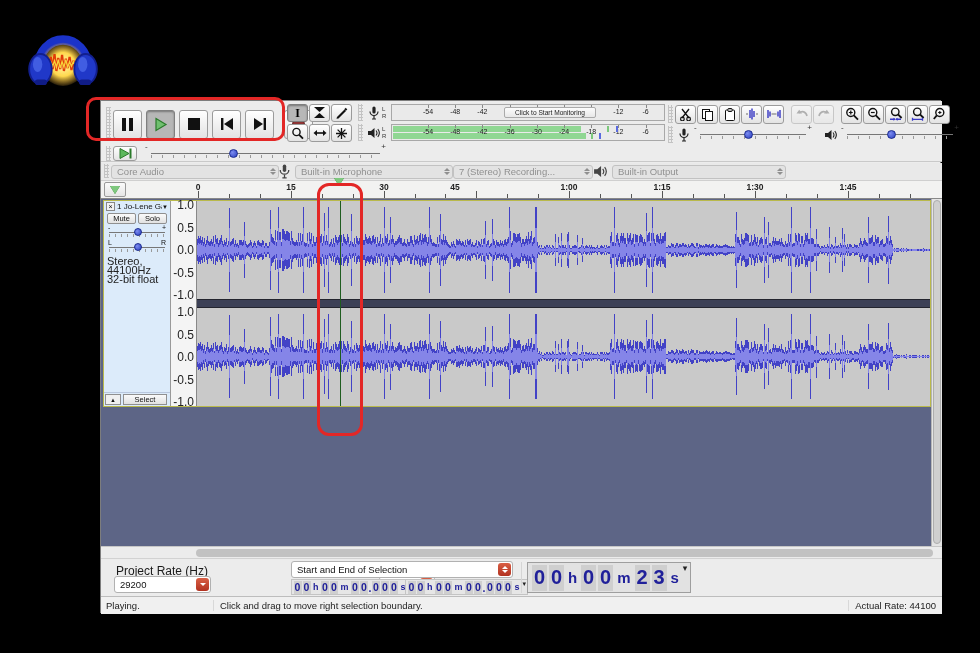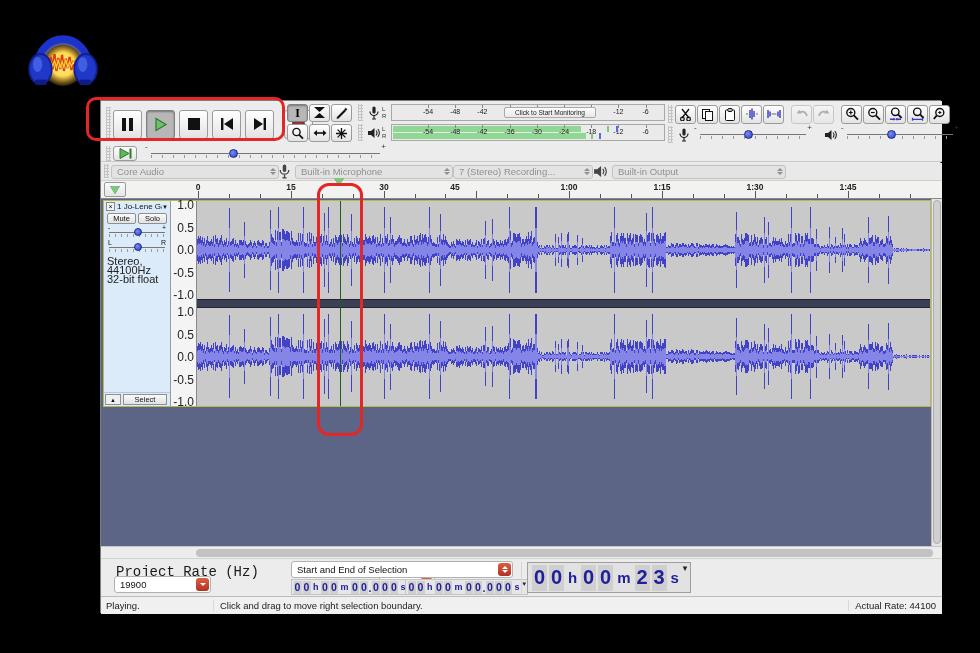--- a/index.html
+++ b/index.html
@@ -95,21 +95,21 @@
   #wavecol{flex:1;display:flex;flex-direction:column;position:relative;background:#c9c9c9;}
   .chan{height:98px;position:relative;background:#c9c9c9;}
   .chan svg{position:absolute;inset:0;width:100%;height:100%;}
   #chandiv{height:9px;background:#3c4056;border-top:1px solid #23242e;border-bottom:1px solid #23242e;}
   #playhead-line{position:absolute;top:0;bottom:0;width:1px;background:#1e5c1e;z-index:2;}
   
   #hscroll{position:absolute;left:0;top:445px;width:841px;height:12px;background:#ececec;border-top:1px solid #c6c6c6;}
   #hthumb{position:absolute;left:95px;top:2px;width:737px;height:8px;background:#c2c2c2;border-radius:4px;}
   
   #selbar{position:absolute;left:0;top:457px;width:841px;height:38px;background:#ececec;border-top:1px solid #d2d2d2;font-size:9px;color:#222;}
-  .slabel{position:absolute;font-size:14px;color:#1a1a1a;font-family:Liberation Mono, monospace;}
+  .slabel{position:absolute;font-size:12px;color:#1a1a1a;}
   .wcombo{position:absolute;height:17px;background:#fff;border:1px solid #b1b1b1;border-radius:3px;display:flex;align-items:center;font-size:9.5px;padding-left:5px;color:#111;}
   .redstep{margin-left:auto;width:13px;height:13px;margin-right:1px;border-radius:3px;background:linear-gradient(#d95f45,#b23220);display:flex;flex-direction:column;align-items:center;justify-content:center;}
   .redstep i{width:0;height:0;border-left:3px solid transparent;border-right:3px solid transparent;}
   .redstep i.up{border-bottom:3px solid #fff;margin-bottom:1px;}
   .redstep i.dn{border-top:3px solid #fff;}
   .timefield{position:absolute;height:16px;display:flex;align-items:center;background:#e6e6e6;border:1px solid #c4c4c4;padding:0 1px;}
   .tdigit{display:inline-flex;align-items:center;justify-content:center;background:#cfcfcf;color:#20209a;font-weight:bold;font-size:10.5px;width:8px;height:13px;margin:0 .5px;}
   .tdot{display:inline-flex;align-items:flex-end;color:#20209a;font-weight:bold;font-size:10.5px;width:3px;height:13px;}
   .tunit{color:#20209a;font-weight:bold;font-size:9px;margin:0 2px;}
   .tcaret{font-size:7px;color:#222;margin-left:1px;align-self:flex-start;}
@@ -600,21 +600,21 @@
         </div>
     </div>
 
     <div id="hscroll">
       <div id="hthumb"></div>
     </div>
 
     <div id="selbar">
       <span class="slabel" style="left:15px;top:5px">Project Rate (Hz)</span>
       <div class="wcombo" style="left:13px;top:17px;width:97px">
-        <span>19900</span>
+        <span>29200</span>
         <span class="redstep">
             <i class="dn"></i>
           </span>
       </div>
       <span class="slabel" style="left:278px;top:5px">Snap-To</span>
       <div class="wcombo" style="left:278px;top:17px;width:56px">
         <span>Off</span>
         <span class="redstep">
             <i class="up"></i>
             <i class="dn"></i>

